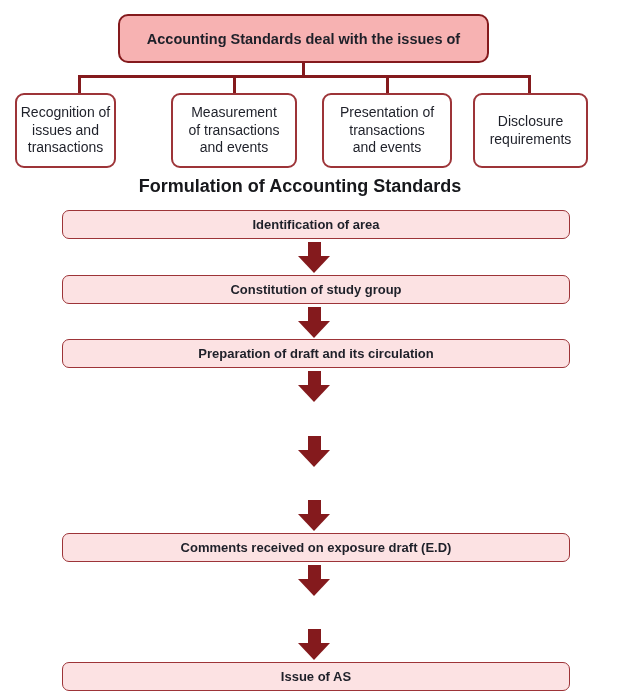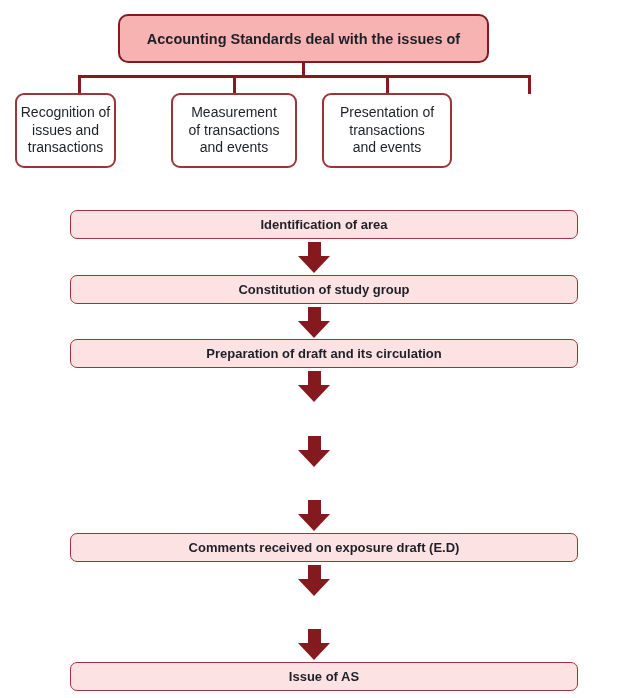--- a/index.html
+++ b/index.html
@@ -36,21 +36,21 @@
   .child-4 { left:473px; width:115px; }
   .child-box span { display:block; }
   
   .flow-heading {
     position:absolute; top:176px; left:0; width:600px;
     text-align:center; font-weight:bold; font-size:18px;
     color:var(--heading-ink);
   }
   
   .step {
-    left:70px; width:508px; height:29px;
+    left:62px; width:508px; height:29px;
     background:var(--flow-fill); border:1.5px solid var(--border-red);
     border-radius:7px; font-weight:bold; font-size:13px;
     color:var(--ink); white-space:nowrap;
   }
   .step-1 { top:210px; } .step-2 { top:275px; } .step-3 { top:339px; }
   .step-4 { top:404px; } .step-5 { top:468px; } .step-6 { top:533px; }
   .step-7 { top:597px; } .step-8 { top:662px; }
   .arrow { position:absolute; left:298px; width:32px; }
   .arrow-1 { top:242px; } .arrow-2 { top:307px; } .arrow-3 { top:371px; }
   .arrow-4 { top:436px; } .arrow-5 { top:500px; } .arrow-6 { top:565px; }
@@ -90,21 +90,28 @@
       <span>and events</span>
     </div>
   </div>
   <div class="box child-box child-3">
     <div>
       <span>Presentation of</span>
       <span>transactions</span>
       <span>and events</span>
     </div>
   </div>
+  <div class="box child-box child-4">
+    <div>
+      <span>Disclosure</span>
+      <span>requirements</span>
+    </div>
+  </div>
 
+  <div class="flow-heading">Formulation of Accounting Standards</div>
 
   <div class="box step step-1">Identification of area</div>
   <div class="arrow arrow-1">
     <div class="arrow-stem"></div>
     <div class="arrow-head"></div>
   </div>
 
   <div class="box step step-2">Constitution of study group</div>
   <div class="arrow arrow-2">
     <div class="arrow-stem"></div>

